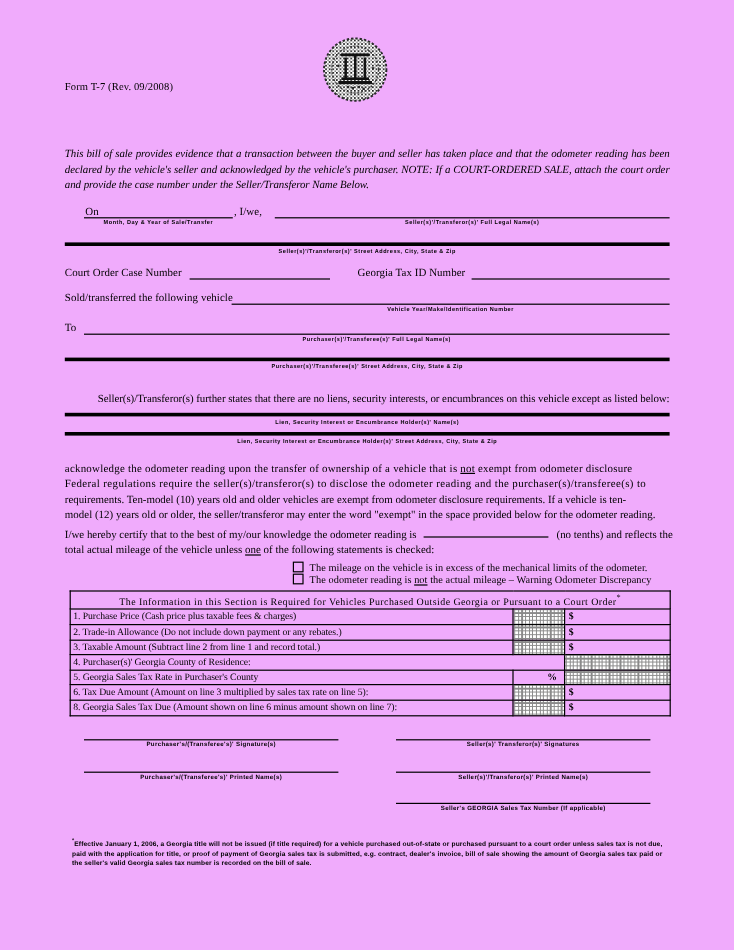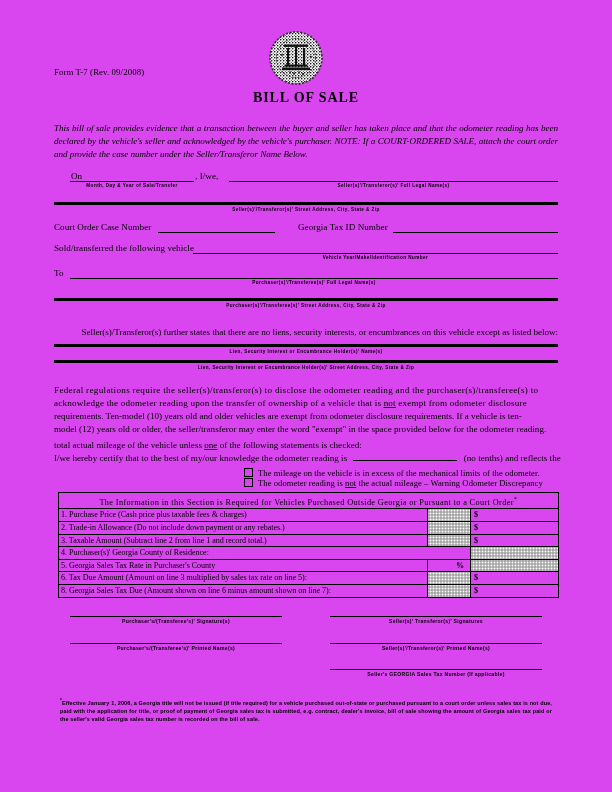--- a/index.html
+++ b/index.html
@@ -10,21 +10,21 @@
   }
   body {
     font-family: "Liberation Serif", "DejaVu Serif", serif;
     color: #000000;
   }
   #page {
     position: relative;
     width: 612px;
     height: 792px;
     margin: 0 auto;
-    background: #d946ef;
+    background: #f0abfc;
     overflow: hidden;
   }
   .sheet {
     position: absolute;
     left: 54px;
     top: 0;
     width: 504px;
     height: 792px;
   }
 
@@ -216,21 +216,20 @@
         <g fill="#2a2a2a">
           <rect x="24" y="41.5" width="2" height="2"></rect>
           <rect x="28" y="42.5" width="2" height="2"></rect>
           <rect x="33" y="41.5" width="2" height="2"></rect>
           <rect x="37" y="43" width="2" height="2"></rect>
           <rect x="16" y="24" width="1.8" height="1.8"></rect>
           <rect x="45" y="26" width="1.8" height="1.8"></rect>
         </g>
       </svg>
     </div>
-    <div class="title">BILL OF SALE</div>
   </div>
 
   <div class="para jst" style="left:0px; top:122px; width:504px;">This bill of sale provides evidence that a transaction between the buyer and seller has taken place and that the odometer reading has been declared by the vehicle's seller and acknowledged by the vehicle's purchaser.  NOTE:  If a COURT-ORDERED SALE, attach the court order and provide the case number under the Seller/Transferor Name Below.</div>
 
   <div class="lbl" style="left:17px; top:171px;">On</div>
   <div class="rule" style="left:16px; top:181px; width:124px;"></div>
   <div class="lbl" style="left:141px; top:171px;">, I/we,</div>
   <div class="rule" style="left:175px; top:181px; width:329px;"></div>
   <div class="cap" style="left:18px; top:183px; width:120px;">Month, Day &amp; Year of Sale/Transfer</div>
   <div class="cap" style="left:175px; top:183px; width:329px;">Seller(s)'/Transferor(s)' Full Legal Name(s)</div>
@@ -256,34 +255,34 @@
 
   <div class="para" style="left:0px; top:326px; width:504px; text-align:right;">Seller(s)/Transferor(s) further states that there are no liens, security interests, or encumbrances on this vehicle except as listed below:</div>
 
   <div class="bar" style="left:0px; top:344px; width:504px;"></div>
   <div class="cap" style="left:0px; top:349px; width:504px;">Lien, Security Interest or Encumbrance Holder(s)' Name(s)</div>
 
   <div class="bar" style="left:0px; top:360px; width:504px;"></div>
   <div class="cap" style="left:0px; top:365px; width:504px;">Lien, Security Interest or Encumbrance Holder(s)' Street Address, City, State &amp; Zip</div>
 
   <div style="position:absolute; left:0px; top:384px; width:504px; font-size:9.1px; line-height:13.1px;">
+    <div style="white-space:nowrap; letter-spacing:0.2px;"><span>acknowledge the odometer reading upon the transfer of ownership of a vehicle that is </span><u class="ul">not</u><span> exempt from odometer disclosure</span></div>
     <div style="white-space:nowrap; letter-spacing:0.32px;"><span>Federal regulations require the seller(s)/transferor(s) to disclose the odometer reading and the purchaser(s)/transferee(s) to</span></div>
-    <div style="white-space:nowrap; letter-spacing:0.2px;"><span>acknowledge the odometer reading upon the transfer of ownership of a vehicle that is </span><u class="ul">not</u><span> exempt from odometer disclosure</span></div>
     <div style="white-space:nowrap; letter-spacing:-0.02px;"><span>requirements.  Ten-model (10) years old and older vehicles are exempt from odometer disclosure requirements.  If a vehicle is ten-</span></div>
     <div style="white-space:nowrap; letter-spacing:0.02px;"><span>model (12) years old or older, the seller/transferor may enter the word "exempt" in the space provided below for the odometer reading.</span></div>
   </div>
 
   <div style="position:absolute; left:0px; top:439px; width:504px; font-size:9.1px; line-height:13.4px;">
-    <div style="white-space:nowrap;">
-      <span>total actual mileage of the vehicle unless </span><u class="ul">one</u><span> of the following statements is checked:</span>
-    </div>
     <div style="white-space:nowrap;">
       <span>I/we hereby certify that to the best of my/our knowledge the odometer reading is</span>
       <span style="display:inline-block; width:104px; border-bottom:1px solid #000; margin:0 4px 0 4px;"></span>
       <span>(no tenths) and reflects the</span>
+    </div>
+    <div style="white-space:nowrap;">
+      <span>total actual mileage of the vehicle unless </span><u class="ul">one</u><span> of the following statements is checked:</span>
     </div>
   </div>
 
   <div class="cbrow" style="left:177px; top:468px;">
     <span class="cbox"></span><span>The mileage on the vehicle is in excess of the mechanical limits of the odometer.</span>
   </div>
   <div class="cbrow" style="left:177px; top:478px;">
     <span class="cbox"></span><span>The odometer reading is </span><u class="ul">not</u><span> the actual mileage – Warning  Odometer Discrepancy</span>
   </div>
 

